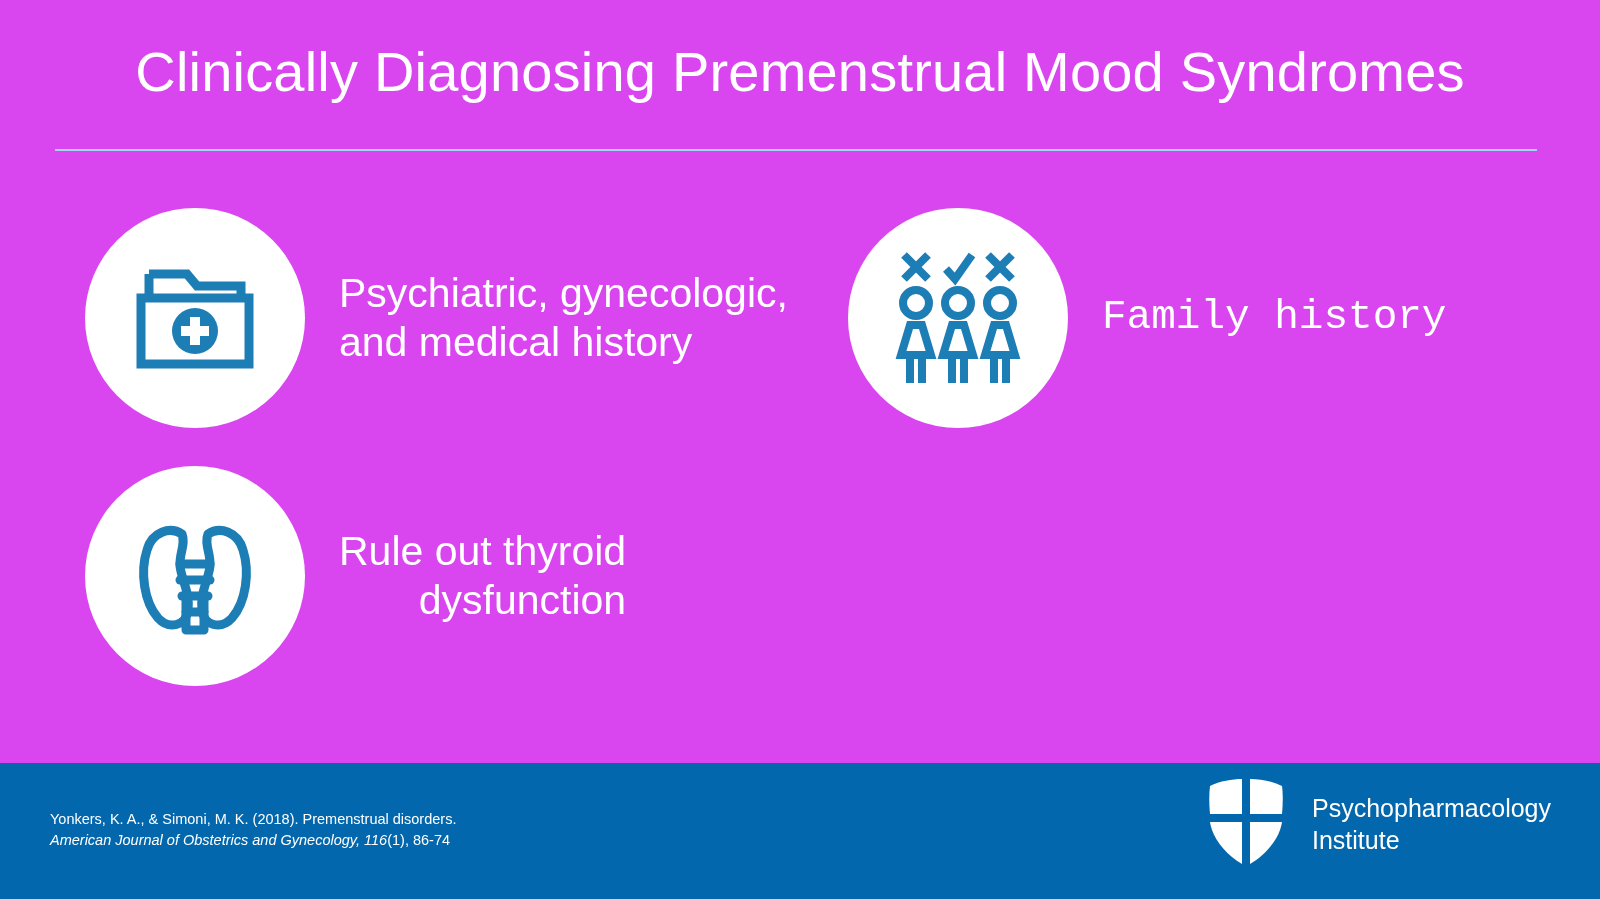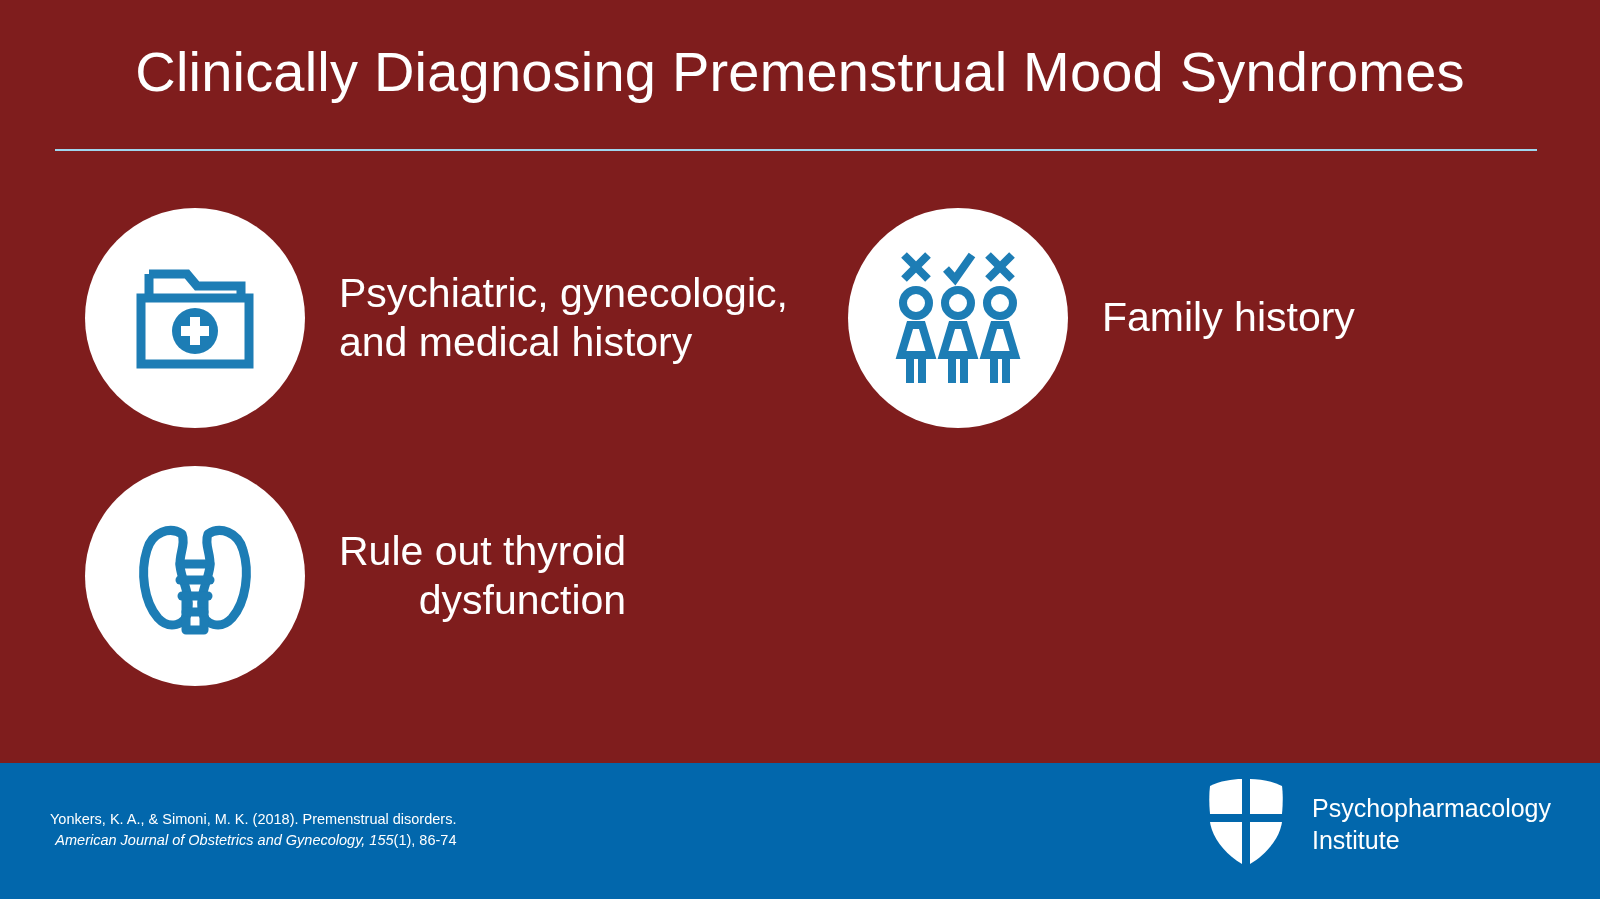--- a/index.html
+++ b/index.html
@@ -7,21 +7,21 @@
     padding: 0;
     background: #ffffff;
   }
   body {
     font-family: "Liberation Sans", sans-serif;
   }
   #slide {
     position: relative;
     width: 1600px;
     height: 899px;
-    background: #7f1d1d;
+    background: #d946ef;
     overflow: hidden;
   }
 
   
   #title-block {
     position: absolute;
     left: 0;
     top: 40px;
     width: 1600px;
     text-align: center;
@@ -43,21 +43,21 @@
     background: #9fd6ee;
   }
 
   
   .item {
     position: absolute;
     display: flex;
     align-items: center;
   }
   #item-0 { left: 85px;  top: 208px; }
-  #item-1 { left: 848px; top: 208px; }
+  #item-1 { left: 848px; top: 208px; font-family: Liberation Mono, monospace; }
   #item-2 { left: 85px;  top: 466px; text-align: right; }
   #item-3 { left: 848px; top: 466px; }
 
   .icon-circle {
     width: 220px;
     height: 220px;
     border-radius: 50%;
     background: #ffffff;
     flex: 0 0 220px;
     display: flex;
@@ -86,21 +86,20 @@
     background: #0267ac;
   }
   #citation {
     position: absolute;
     left: 50px;
     top: 809px;
     color: #ffffff;
     font-size: 14.5px;
     line-height: 1.42;
     max-width: 700px;
-    text-align: right;
   }
   #citation .cite-italic { font-style: italic; }
 
   
   #logo {
     position: absolute;
     left: 1208px;
     top: 778px;
     display: flex;
     align-items: center;
@@ -199,21 +198,21 @@
     </div>
     <div class="item-label">Rule out thyroid
 dysfunction</div>
   </div>
 
 
   <div id="footer-band"></div>
 
   <div id="citation">
     <div>Yonkers, K. A., &amp; Simoni, M. K. (2018). Premenstrual disorders.</div>
-    <div><span class="cite-italic">American Journal of Obstetrics and Gynecology, 155</span><span>(1), 86-74</span></div>
+    <div><span class="cite-italic">American Journal of Obstetrics and Gynecology, 116</span><span>(1), 86-74</span></div>
   </div>
 
   <div id="logo">
     <span id="logo-mark">
       <svg width="76" height="88" viewBox="0 0 76 88" fill="none">
 
         <g fill="#ffffff">
 
           <path d="M2 8 C12 3 24 1 34 1 L34 36 L2 36 C1 26 1 16 2 8 Z"></path>
 

